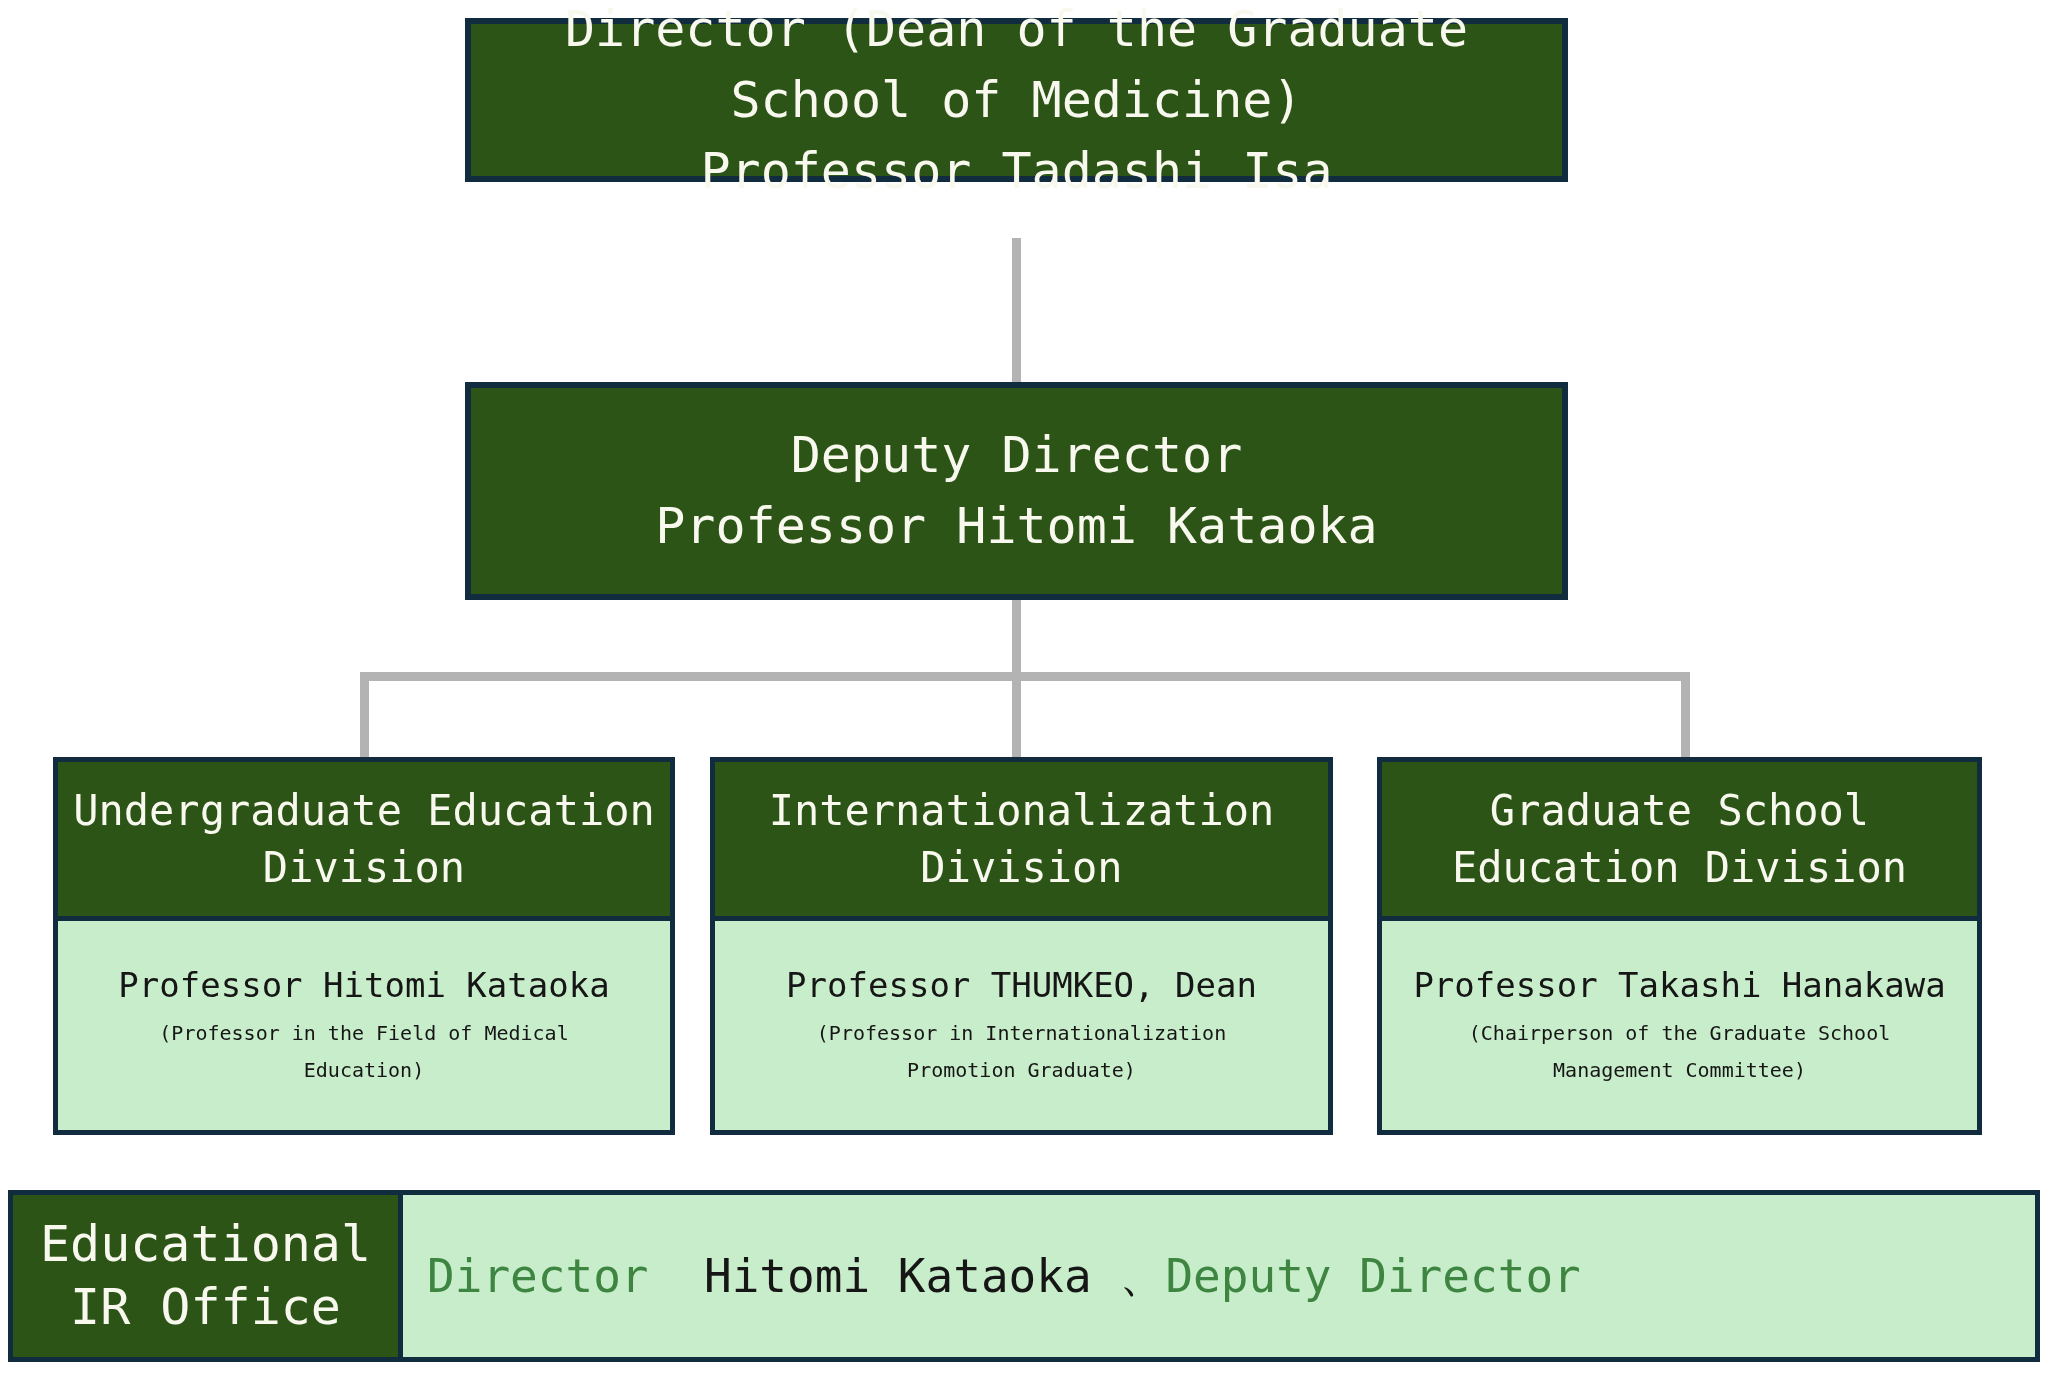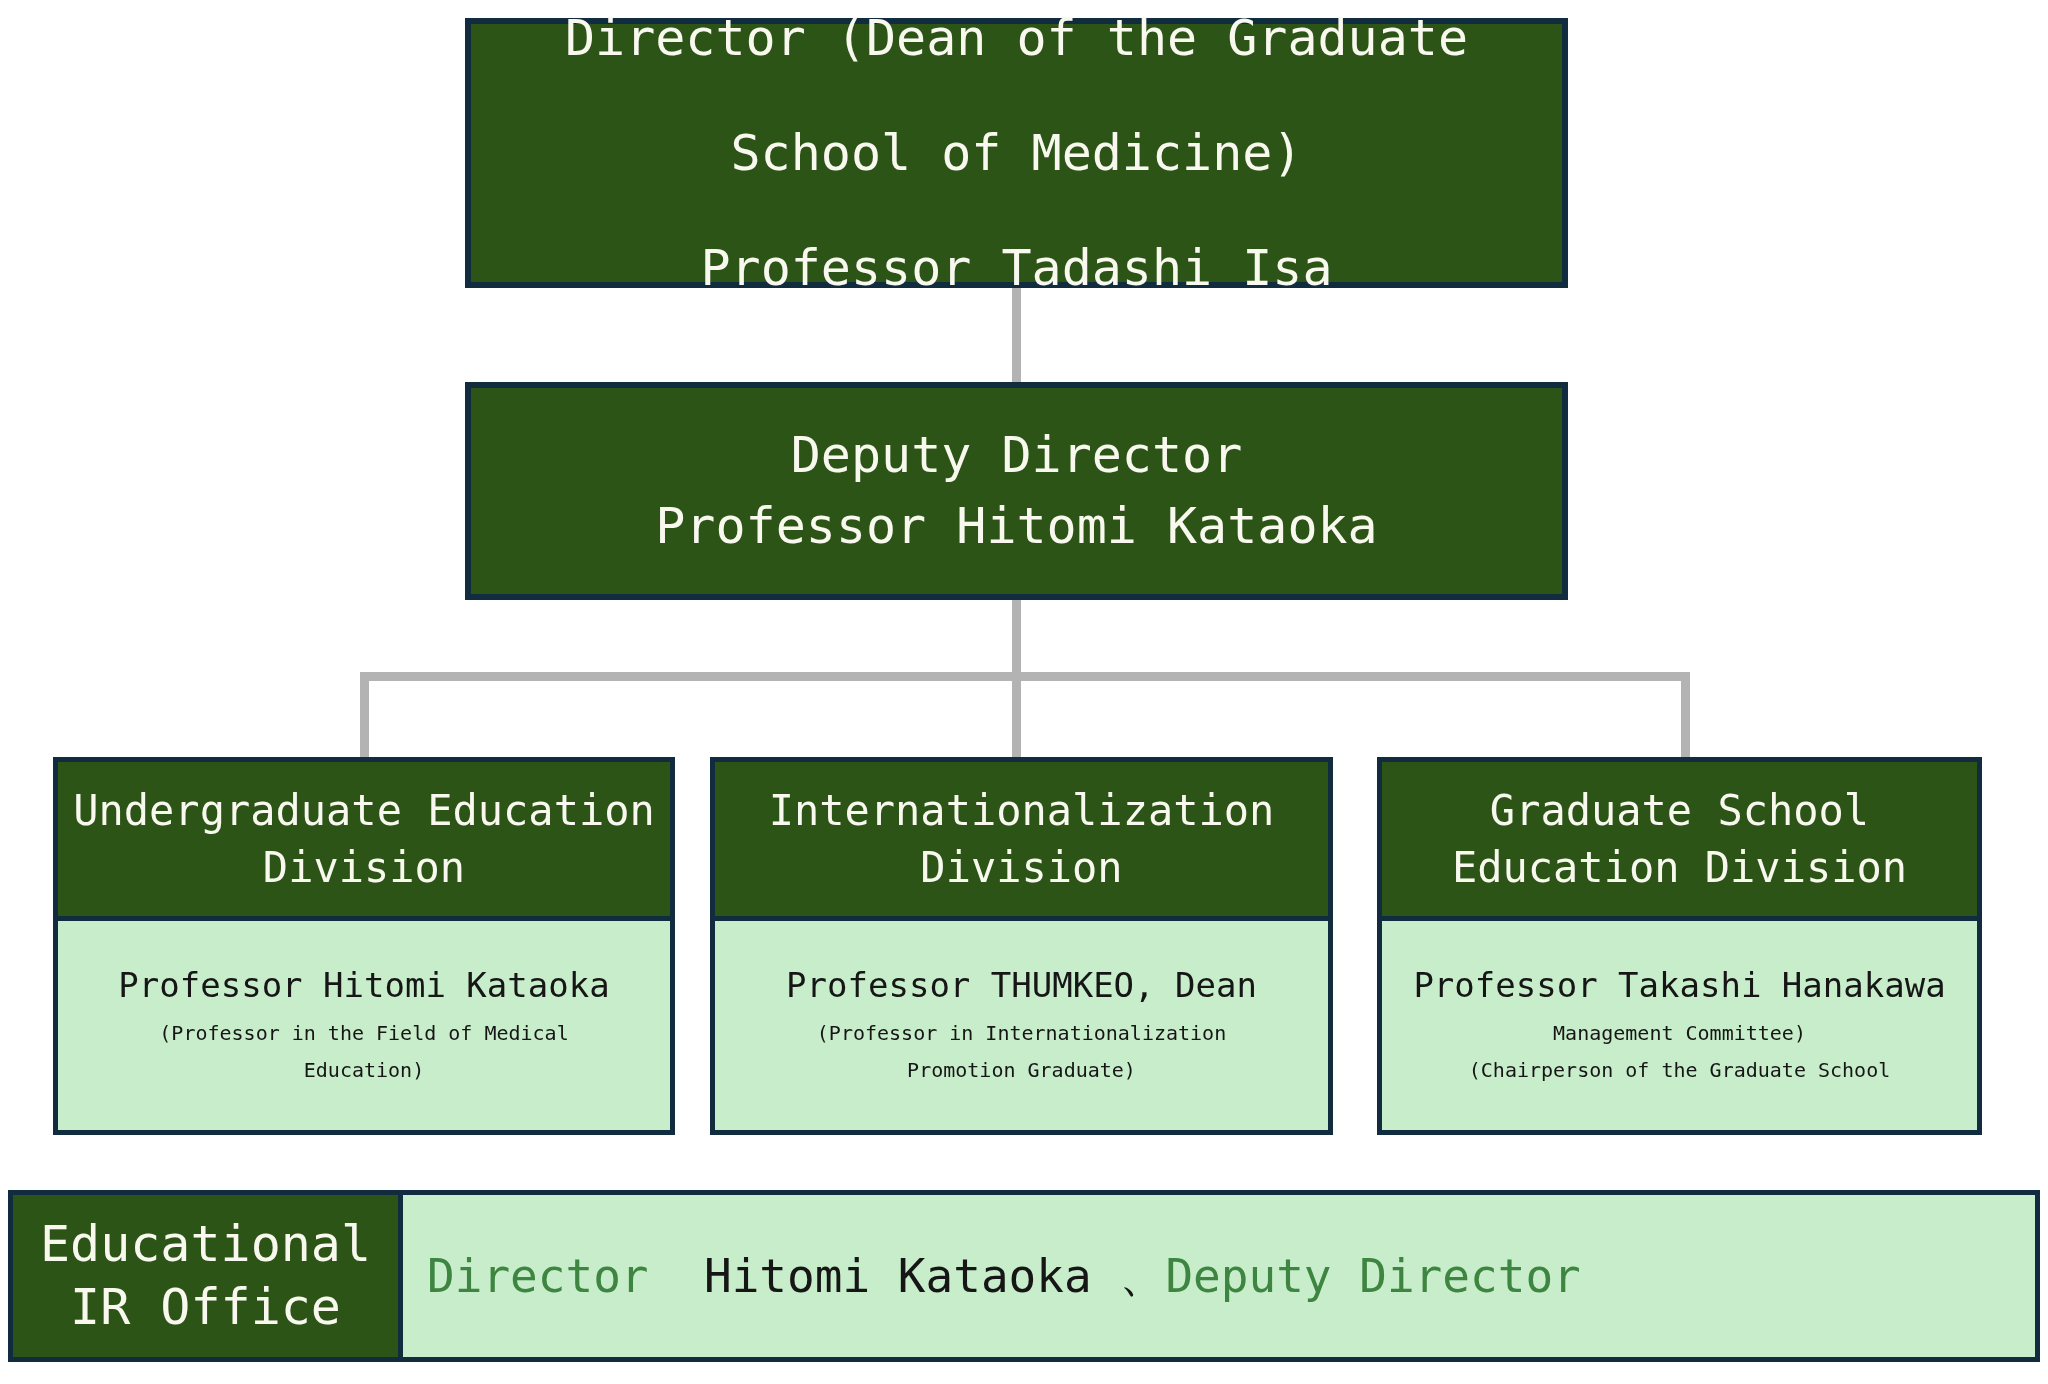--- a/index.html
+++ b/index.html
@@ -92,21 +92,21 @@
 
 <div class="canvas">
 
   <div class="conn" style="left:1012px; top:238px; width:9px; height:146px;"></div>
   <div class="conn" style="left:1012px; top:598px; width:9px; height:80px;"></div>
   <div class="conn" style="left:360px; top:672px; width:1330px; height:9px;"></div>
   <div class="conn" style="left:360px; top:676px; width:9px; height:84px;"></div>
   <div class="conn" style="left:1012px; top:676px; width:9px; height:84px;"></div>
   <div class="conn" style="left:1681px; top:676px; width:9px; height:84px;"></div>
 
-  <div class="node" style="left:465px; top:18px; width:1103px; height:270px;gap:44px;">
+  <div class="node" style="left:465px; top:18px; width:1103px; height:164px;">
     <div class="node-line">Director (Dean of the Graduate</div>
     <div class="node-line">School of Medicine)</div>
     <div class="node-line">Professor Tadashi Isa</div>
   </div>
 
   <div class="node" style="left:465px; top:382px; width:1103px; height:218px;">
     <div class="node-line">Deputy Director</div>
     <div class="node-line">Professor Hitomi Kataoka</div>
   </div>
 
@@ -134,22 +134,22 @@
     </div>
   </div>
 
   <div class="division" style="left:1377px; top:757px; width:605px; height:378px;">
     <div class="division-head">
       <div class="head-line">Graduate School</div>
       <div class="head-line">Education Division</div>
     </div>
     <div class="division-body">
       <div class="division-name">Professor Takashi Hanakawa</div>
+      <div class="detail-line">(Chairperson of the Graduate School</div>
       <div class="detail-line">Management Committee)</div>
-      <div class="detail-line">(Chairperson of the Graduate School</div>
     </div>
   </div>
 
   <div class="ir-bar">
     <div class="ir-label">
       <div class="ir-label-line">Educational</div>
       <div class="ir-label-line">IR Office</div>
     </div>
     <div class="ir-content">
       <span class="seg-green">Director</span>

